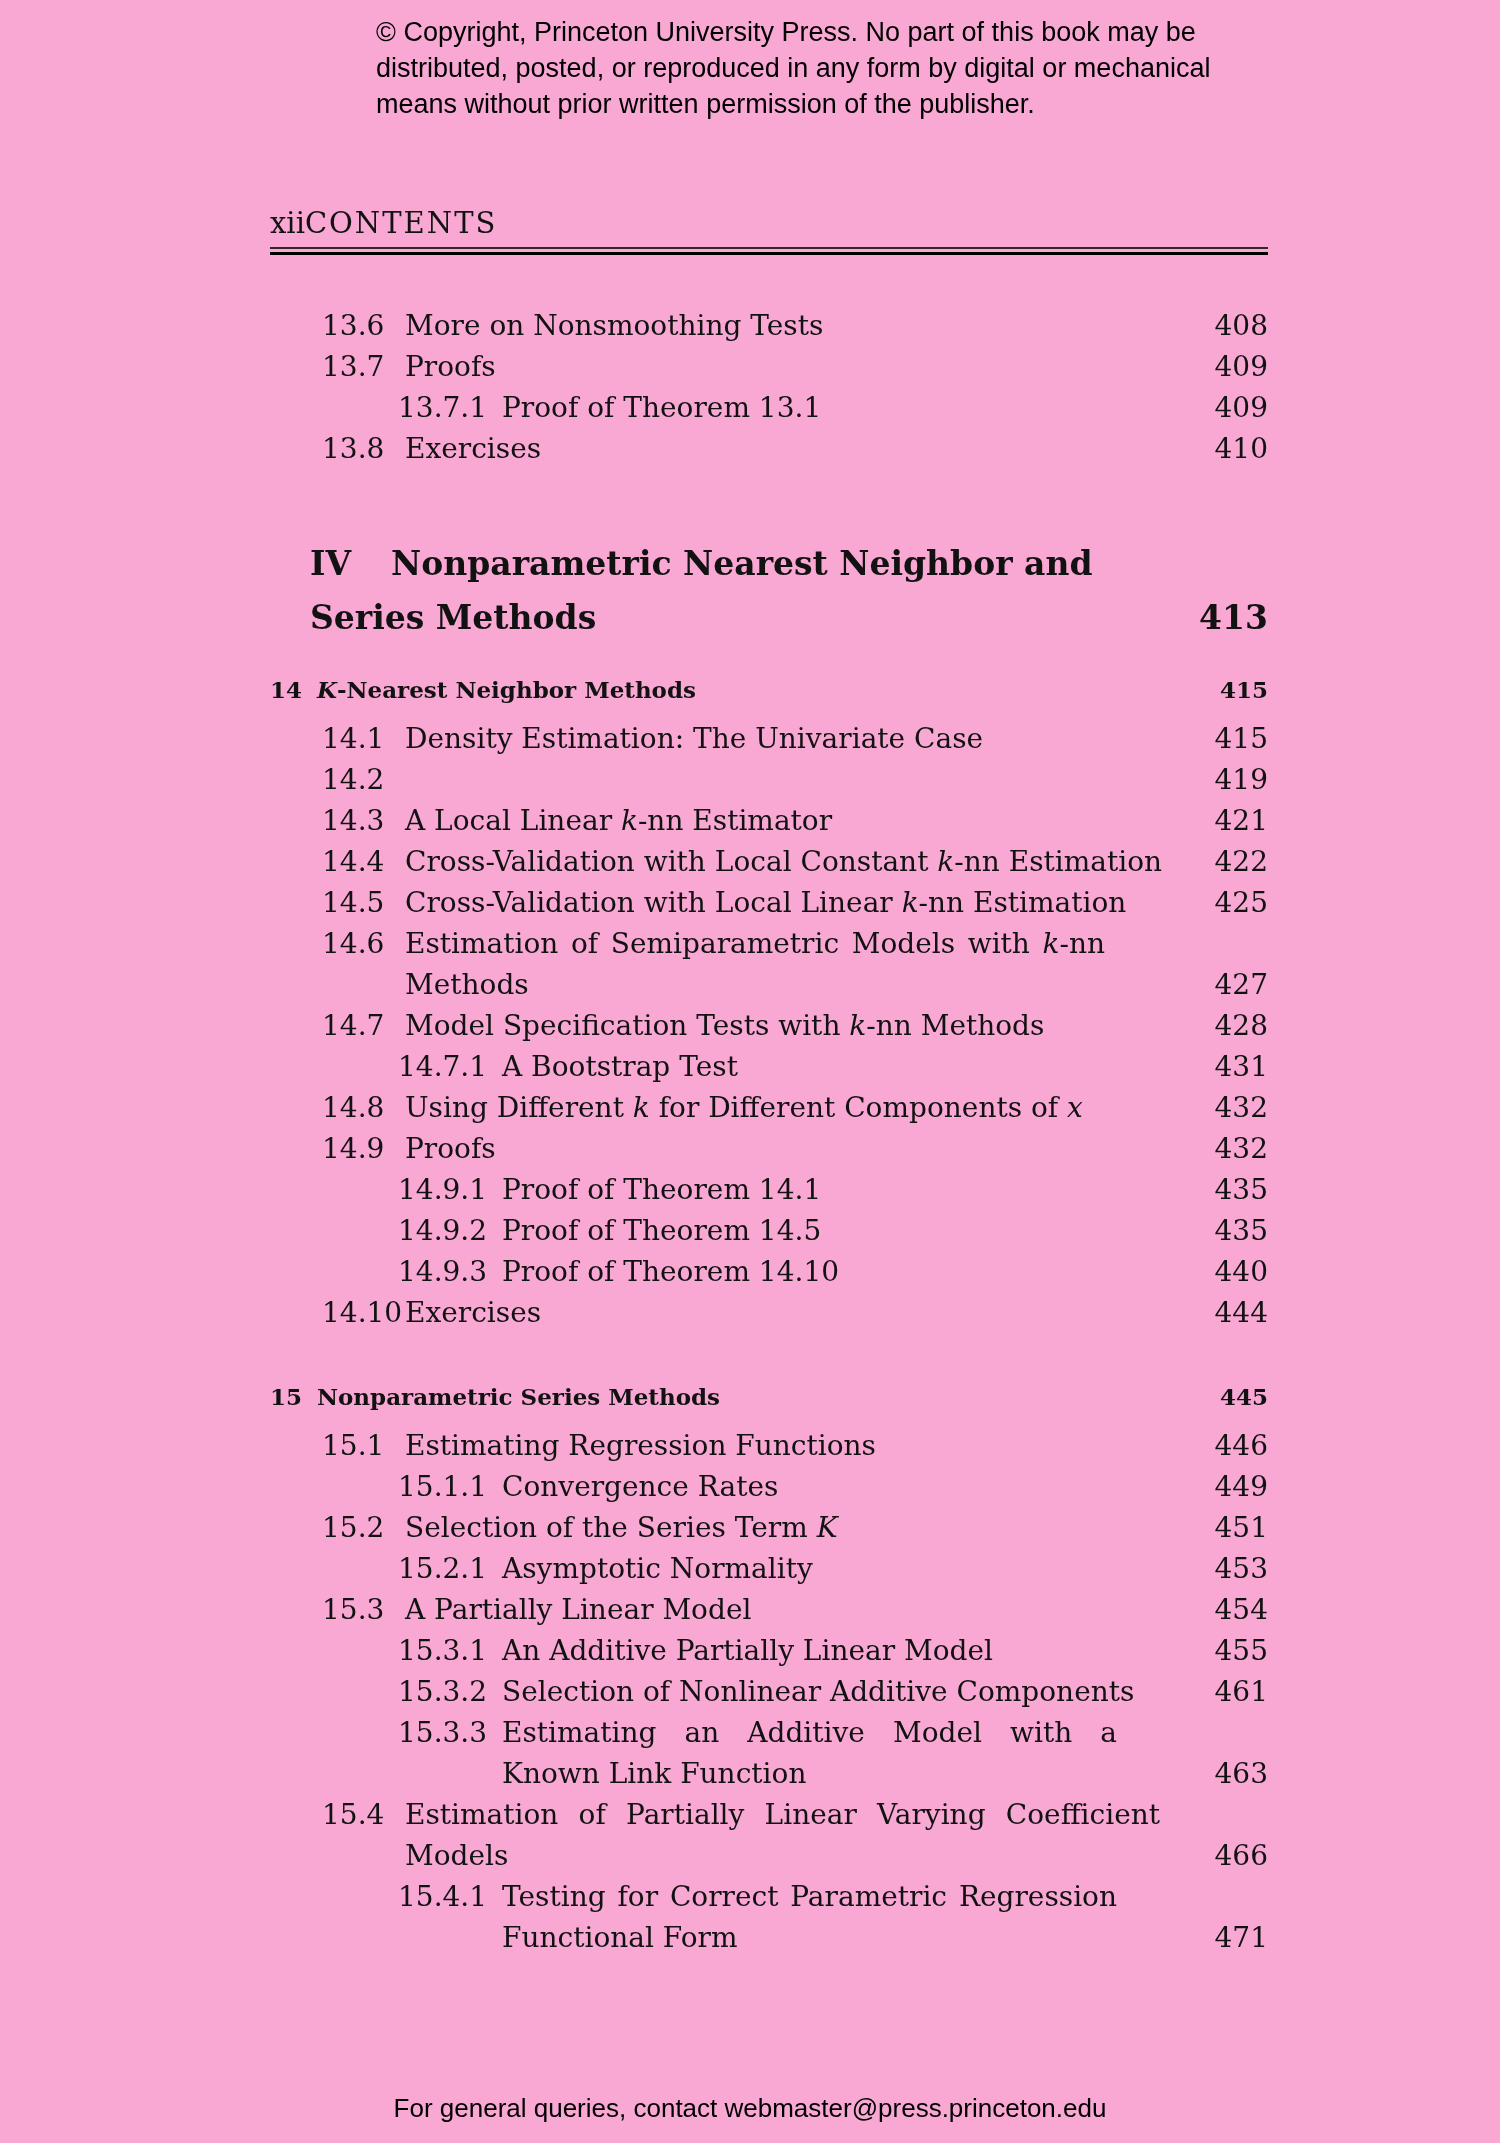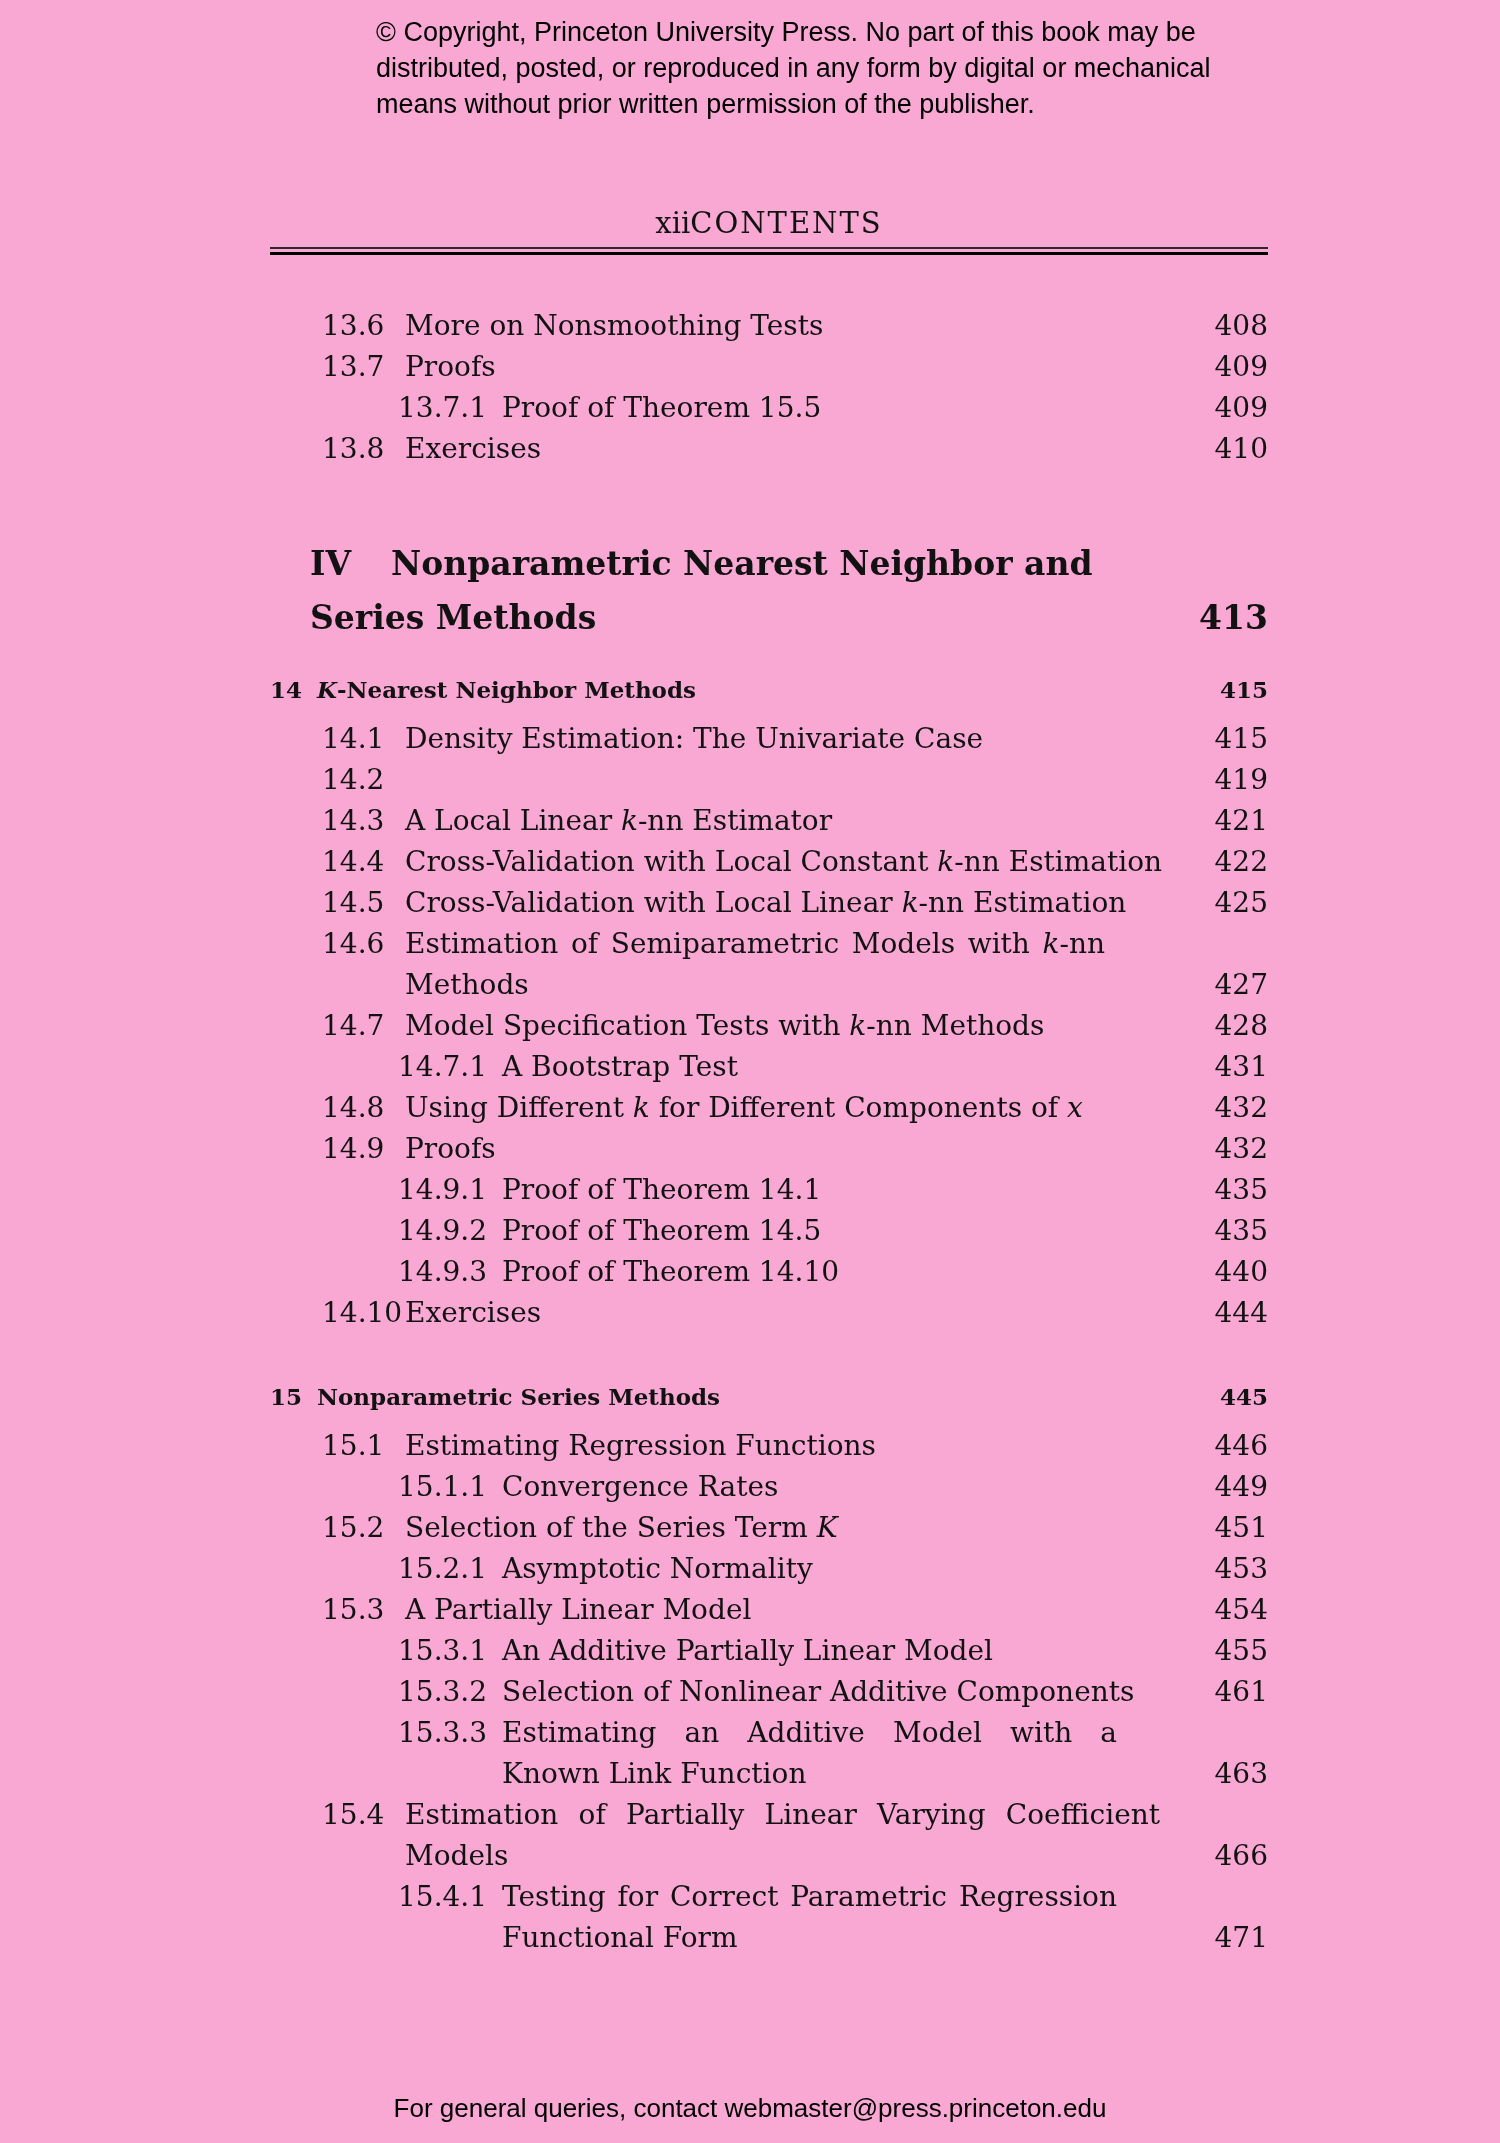--- a/index.html
+++ b/index.html
@@ -15,21 +15,21 @@
   .copyright{
     margin:14px 0 0 376px;
     font-family:"Liberation Sans",sans-serif;
     font-size:27px;line-height:36px;
     color:#000;
   }
   
   .content{margin:0 232px 0 270px;}
   
   .header-row{
-    display:flex;justify-content:center;align-items:baseline;
+    display:flex;justify-content:flex-start;align-items:baseline;
     margin-top:84px;
     font-size:29px;line-height:34px;
   }
   .running-title{letter-spacing:2px;}
   .header-rule{
     margin-top:7px;
     height:3px;
     border-top:2px solid #2a2a2a;
     border-bottom:3px solid #000;
   }
@@ -109,21 +109,21 @@
     <span class="e-title"><span>More on Nonsmoothing Tests</span></span>
     <span class="e-page">408</span>
   </div>
         <div class="t-row entry lvl1" data-num="13.7">
     <span class="e-num">13.7</span>
     <span class="e-title"><span>Proofs</span></span>
     <span class="e-page">409</span>
   </div>
         <div class="t-row entry lvl2" data-num="13.7.1">
     <span class="e-num">13.7.1</span>
-    <span class="e-title"><span>Proof of Theorem 15.5</span></span>
+    <span class="e-title"><span>Proof of Theorem 13.1</span></span>
     <span class="e-page">409</span>
   </div>
         <div class="t-row entry lvl1" data-num="13.8">
     <span class="e-num">13.8</span>
     <span class="e-title"><span>Exercises</span></span>
     <span class="e-page">410</span>
   </div>
         <div class="t-row p-row" data-num="IV">
     <span class="p-text">
       <span class="p-num">IV</span><span class="p-title"><span>Nonparametric Nearest Neighbor and Series Methods</span></span>

